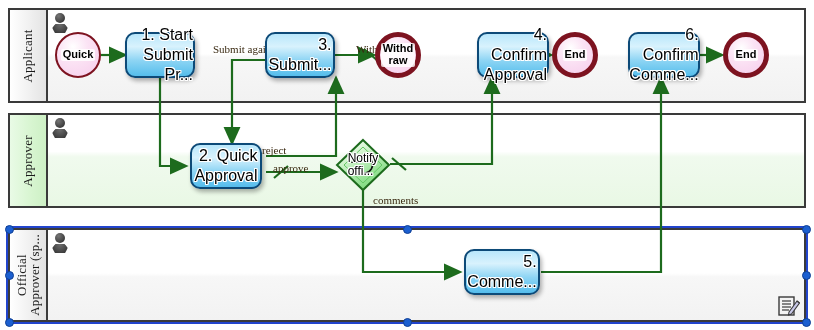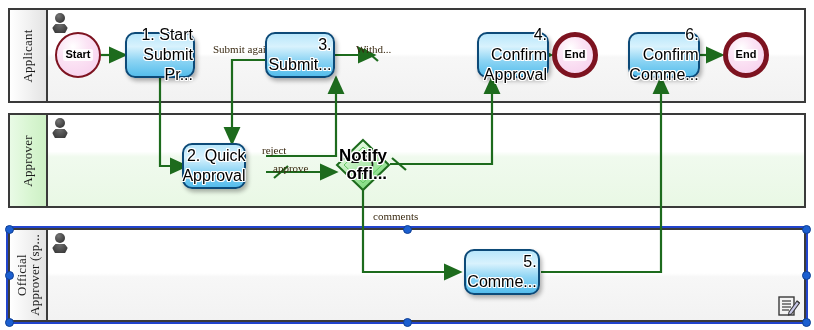--- a/index.html
+++ b/index.html
@@ -49,22 +49,22 @@
      display:flex;align-items:center;justify-content:center;}
   .task .tlabel{font-family:"Liberation Sans",sans-serif;font-weight:normal;font-size:16px;
      color:#000;text-align:right;line-height:1.25;
      text-shadow:1px 0 0 #fff,-1px 0 0 #fff,0 1px 0 #fff,0 -1px 0 #fff,
                  1px 1px 0 #fff,-1px -1px 0 #fff,1px -1px 0 #fff,-1px 1px 0 #fff;}
 
   
   .gateway{position:absolute;}
   .gw-dia{position:absolute;left:0;top:0;width:100%;height:100%;}
   .gw-label{position:absolute;left:50%;top:50%;transform:translate(-50%,-50%);
-     font-family:"Liberation Sans",sans-serif;font-weight:bold;font-size:17px;color:#000;
-     text-align:right;line-height:1.05;white-space:nowrap;
+     font-family:"Liberation Sans",sans-serif;font-weight:normal;font-size:12px;color:#000;
+     text-align:left;line-height:1.05;white-space:nowrap;
      text-shadow:1px 0 0 #fff,-1px 0 0 #fff,0 1px 0 #fff,0 -1px 0 #fff,
                  1px 1px 0 #fff,-1px -1px 0 #fff,1px -1px 0 #fff,-1px 1px 0 #fff;}
 
   
   #flows{position:absolute;left:0;top:0;width:814px;height:330px;pointer-events:none;}
   .flow-label{position:absolute;font-family:"Liberation Serif",serif;font-size:11px;
      color:#3a2a12;white-space:nowrap;}
 
   
   .handle{position:absolute;width:7px;height:7px;border-radius:50%;
@@ -159,40 +159,46 @@
       <path d="M392,158 L406,170"></path>
       <path d="M364,49 L378,61"></path>
       <path d="M276,56 L290,68"></path>
     </g>
   </svg>
 
   <div class="flow-label" style="left:213px;top:43px;">Submit again</div>
   <div class="flow-label" style="left:356px;top:43px;">Withd...</div>
   <div class="flow-label" style="left:262px;top:144px;">reject</div>
   <div class="flow-label" style="left:273px;top:162px;">approve</div>
-  <div class="flow-label" style="left:373px;top:194px;margin-top:16px;">comments</div>
+  <div class="flow-label" style="left:373px;top:194px;">comments</div>
 
   <div class="event start" style="left:55px;top:32px;width:46px;height:46px;">
-    <div class="elabel">Start</div>
+    <div class="elabel">Quick</div>
   </div>
 
   <div class="task" style="left:125px;top:32px;width:70px;height:46px;">
     <div class="tlabel">
       <span>1. Start</span><br>
       <span>Submit Pr...</span>
     </div>
   </div>
 
   <div class="task" style="left:265px;top:32px;width:70px;height:46px;">
     <div class="tlabel">
       <span>3.</span><br>
       <span>Submit...</span>
     </div>
   </div>
 
+  <div class="event end" style="left:375px;top:32px;width:46px;height:46px;">
+    <div class="elabel">
+      <span>Withd</span><br>
+      <span>raw</span>
+    </div>
+  </div>
 
   <div class="task" style="left:455px;top:32px;width:72px;height:46px;margin-left:22px;">
     <div class="tlabel">
       <span>4. Confirm</span><br>
       <span>Approval</span>
     </div>
   </div>
 
   <div class="event end" style="left:552px;top:32px;width:46px;height:46px;">
     <div class="elabel">End</div>
@@ -202,21 +208,21 @@
     <div class="tlabel">
       <span>6. Confirm</span><br>
       <span>Comme...</span>
     </div>
   </div>
 
   <div class="event end" style="left:723px;top:32px;width:46px;height:46px;">
     <div class="elabel">End</div>
   </div>
 
-  <div class="task" style="left:182px;top:143px;width:64px;height:46px;">
+  <div class="task" style="left:190px;top:143px;width:72px;height:46px;">
     <div class="tlabel">
       <span>2. Quick</span><br>
       <span>Approval</span>
     </div>
   </div>
 
   <div class="gateway" style="left:335px;top:138px;width:56px;height:54px;">
     <svg class="gw-dia" viewBox="0 0 56 54">
       <defs>
         <linearGradient id="gwg" x1="0" y1="0" x2="0.6" y2="1">

